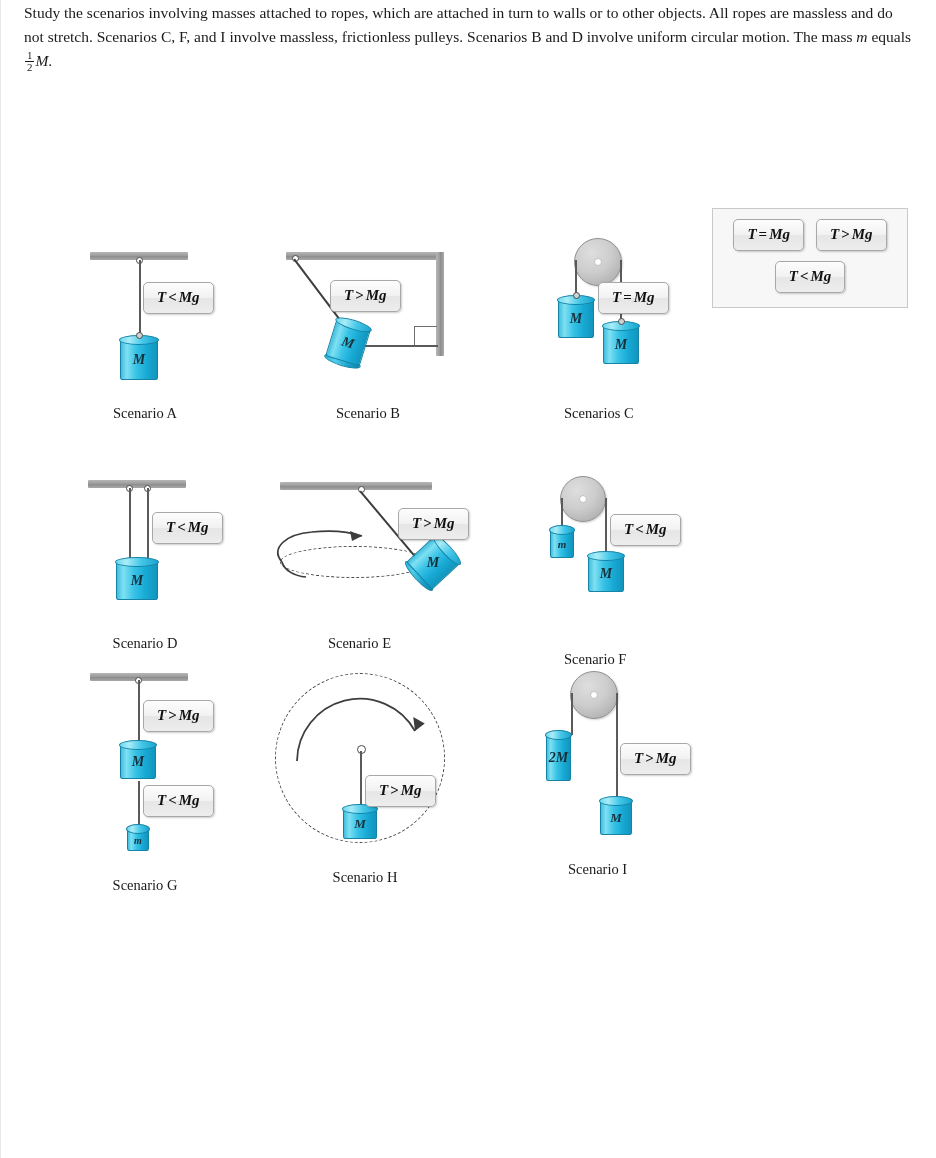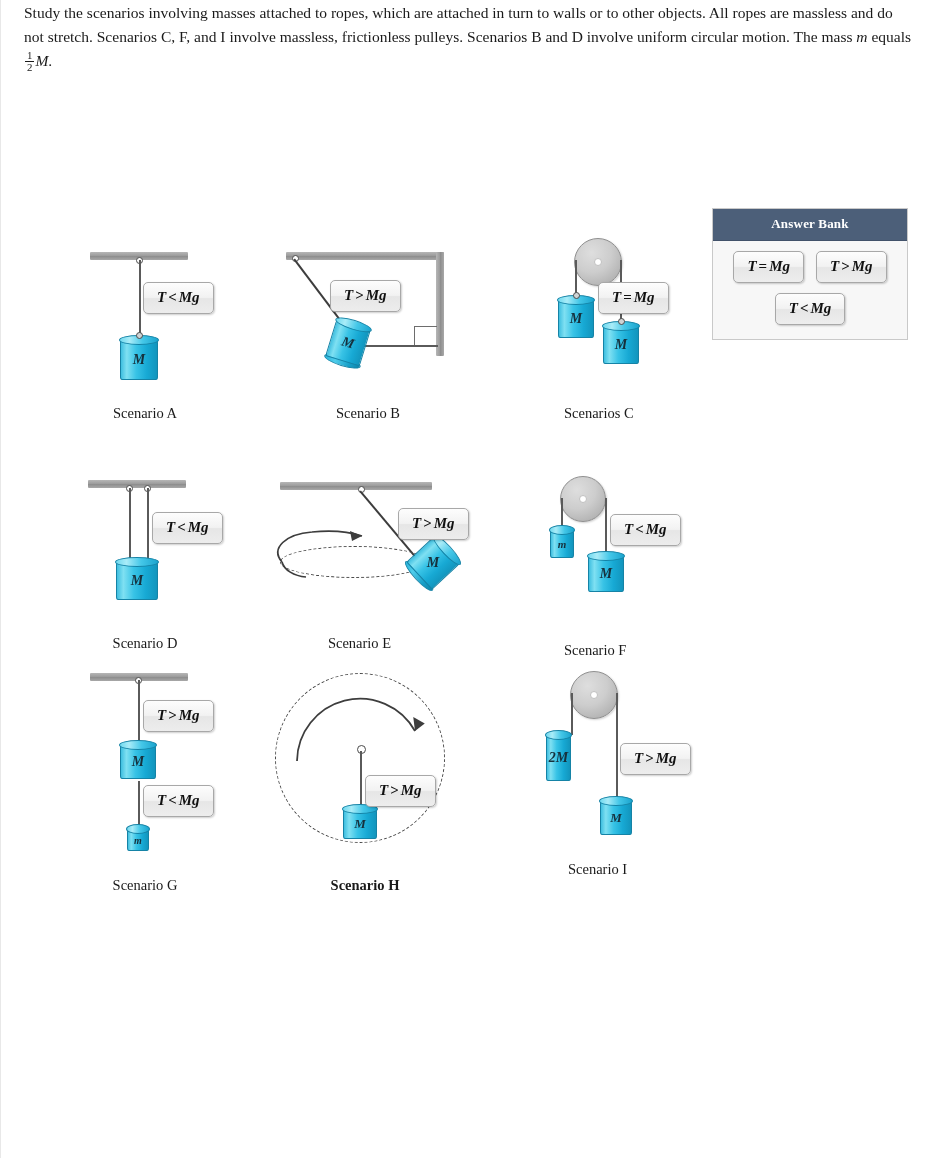--- a/index.html
+++ b/index.html
@@ -245,21 +245,20 @@
 <body>
 
 <div class="page-edge"></div>
 
 <div class="intro">
   <p><span>Study the scenarios involving masses attached to ropes, which are attached in turn to walls or to other objects. All ropes are massless and do not stretch. Scenarios C, F, and I involve massless, frictionless pulleys. Scenarios B and D involve uniform circular motion. The mass </span><span class="mi">m</span><span> equals </span><span class="frac"><span class="num">1</span><span class="den">2</span></span><span class="mi">M</span><span>.</span></p>
 
 </div>
 
 <div class="answer-bank">
-  <div class="answer-bank-header">Answer Bank</div>
   <div class="answer-bank-body">
     <div class="tile">
       <span class="mi">T</span>
         <span class="op">=</span>
         <span class="g">Mg</span>
     </div>
     <div class="tile">
       <span class="mi">T</span>
         <span class="op">&gt;</span>
         <span class="g">Mg</span>
@@ -415,21 +414,21 @@
       <div class="body"></div>
       <div class="top"></div>
       <div class="label">M</div>
     </div>
     <div class="tile tile-placed" style="left:90px; top:44px;">
       <span class="mi">T</span>
         <span class="op">&lt;</span>
         <span class="g">Mg</span>
     </div>
   </div>
-  <div class="caption" style="top:172px; text-align:left; left:44px;">Scenario F</div>
+  <div class="caption" style="top:181px; text-align:left; left:44px;">Scenario F</div>
 </div>
 
 <div class="scenario" style="left:60px; top:665px; width:170px; height:215px;">
   <div class="stage" style="width:170px;height:190px;">
     <div class="ceiling" style="left:30px; top:8px; width:98px;"></div>
     <div class="anchor-dot" style="left:75px; top:12px;"></div>
     <div class="rope" style="left:77.5px; top:15px; height:65px;"></div>
     <div class="mass" style="left:60px; top:80px; width:36px; height:34px; font-size:14px;">
       <div class="bottom"></div>
       <div class="body"></div>
@@ -473,21 +472,21 @@
       <div class="body"></div>
       <div class="top"></div>
       <div class="label">M</div>
     </div>
     <div class="tile tile-placed" style="left:100px; top:110px;">
       <span class="mi">T</span>
         <span class="op">&gt;</span>
         <span class="g">Mg</span>
     </div>
   </div>
-  <div class="caption" style="top:212px;font-weight:bold;">Scenario H</div>
+  <div class="caption" style="top:204px;">Scenario H</div>
 </div>
 
 <div class="scenario" style="left:520px; top:665px; width:180px; height:215px;">
   <div class="stage" style="width:180px;height:190px;">
     <div class="pulley" style="left:50px; top:6px; width:48px; height:48px;">
       <div class="hub"></div>
     </div>
     <div class="rope" style="left:51px; top:28px; height:42px;"></div>
     <div class="rope" style="left:96px; top:28px; height:108px;"></div>
     <div class="mass" style="left:26px; top:70px; width:25px; height:46px; font-size:14px;">

